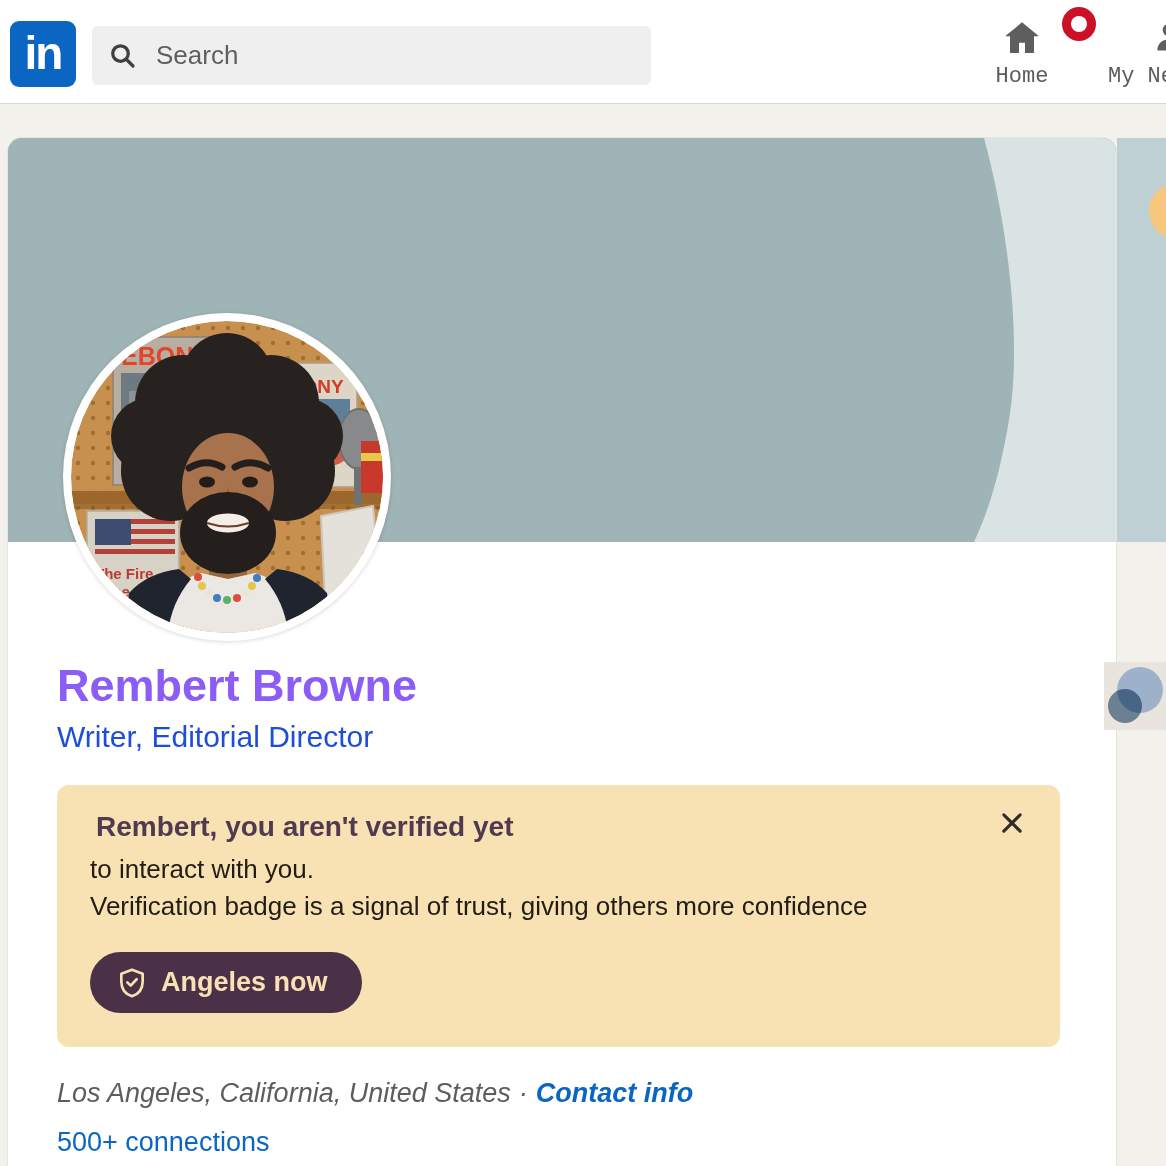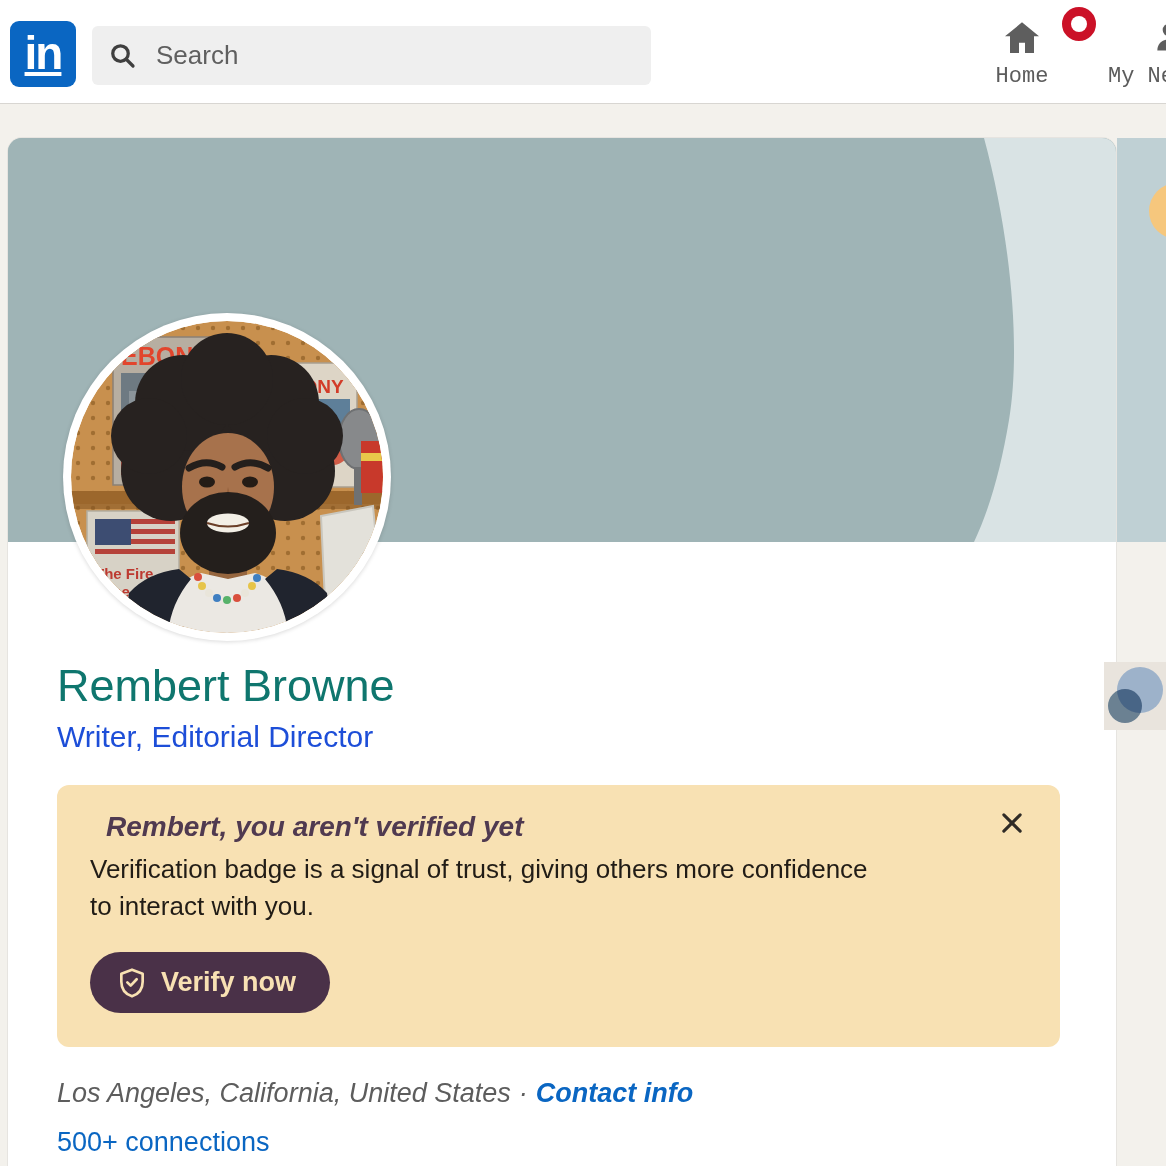--- a/index.html
+++ b/index.html
@@ -12,21 +12,21 @@
   html,body{background:#888;}
   .screen{position:relative;width:1166px;height:1166px;background:var(--page-bg);
     overflow:hidden;font-family:"Liberation Sans",sans-serif;}
 
   
   .navbar{position:absolute;top:0;left:0;width:1166px;height:104px;background:#fff;
     border-bottom:1px solid #d8d6d2;z-index:30;}
   .logo{position:absolute;left:10px;top:21px;width:66px;height:66px;border-radius:9px;
     background:var(--linkedin-blue);color:#fff;font-weight:800;font-size:46px;
     display:flex;align-items:flex-end;justify-content:center;padding-bottom:7px;
-    letter-spacing:-2px;cursor:pointer;text-decoration:underline;}
+    letter-spacing:-2px;cursor:pointer;}
   .search-box{position:absolute;left:92px;top:26px;width:559px;height:59px;background:#efefef;
     border-radius:6px;display:flex;align-items:center;padding-left:16px;}
   .search-box svg{flex:0 0 auto;margin-right:18px;}
   .search-box input{border:none;outline:none;background:transparent;font-size:26px;
     color:#333;width:430px;font-family:"Liberation Sans",sans-serif;}
   .search-box input::placeholder{color:#5f5f5f;opacity:1;}
   .nav-item{position:absolute;top:12px;display:flex;flex-direction:column;align-items:center;
     color:var(--nav-gray);cursor:pointer;font-family:Liberation Mono, monospace;}
   .nav-item .icon-slot{height:52px;display:flex;align-items:center;justify-content:center;position:relative;}
   .nav-item .nav-label{font-size:22px;white-space:nowrap;line-height:26px;}
@@ -40,29 +40,29 @@
   
   .main-card{position:absolute;left:8px;top:138px;width:1108px;height:1028px;background:#fff;
     border-radius:14px 14px 0 0;overflow:hidden;box-shadow:0 0 0 1px rgba(0,0,0,0.05);}
   .banner{position:absolute;left:0;top:0;width:1108px;height:404px;background:var(--banner-teal);cursor:pointer;}
   .banner svg{display:block;}
   .avatar{position:absolute;left:55px;top:175px;width:328px;height:328px;border-radius:50%;
     background:#fff;display:flex;align-items:center;justify-content:center;cursor:pointer;
     box-shadow:0 1px 4px rgba(0,0,0,0.15);}
   .avatar svg{border-radius:50%;display:block;}
 
-  .profile-name{position:absolute;left:49px;top:522px;font-size:45px;font-weight:400;
-    color:#0f766e;line-height:52px;}
+  .profile-name{position:absolute;left:49px;top:522px;font-size:45px;font-weight:700;
+    color:#8b5cf6;line-height:52px;}
   .profile-headline{position:absolute;left:49px;top:580px;font-size:30px;color:#1d4ed8;line-height:38px;}
 
   
   .verify-card{position:absolute;left:49px;top:647px;width:1003px;height:262px;
     background:var(--verify-bg);border-radius:12px;}
-  .verify-title{position:absolute;left:49px;top:25px;font-size:28px;font-weight:700;
-    color:var(--verify-title);line-height:34px;font-style:italic;}
+  .verify-title{position:absolute;left:39px;top:25px;font-size:28px;font-weight:700;
+    color:var(--verify-title);line-height:34px;}
   .verify-close{position:absolute;right:26px;top:16px;width:44px;height:44px;border:none;
     background:transparent;display:flex;align-items:center;justify-content:center;cursor:pointer;}
   .verify-body{position:absolute;left:33px;top:66px;font-size:26px;color:#211c16;line-height:37px;}
   .verify-body span{display:block;}
   .verify-btn{position:absolute;left:33px;top:167px;height:61px;padding:0 34px 0 26px;border:none;
     border-radius:31px;background:var(--verify-button);color:var(--verify-bg);font-size:27px;
     font-weight:700;display:flex;align-items:center;gap:13px;cursor:pointer;
     font-family:"Liberation Sans",sans-serif;}
 
   
@@ -240,29 +240,29 @@
 
     <div class="verify-card">
       <div class="verify-title">Rembert, you aren't verified yet</div>
       <button class="verify-close" aria-label="Dismiss">
         <svg width="28" height="28" viewBox="0 0 24 24" fill="none" stroke="#2f2b26" stroke-width="2.6" stroke-linecap="round">
           <line x1="5" y1="5" x2="19" y2="19"></line>
           <line x1="19" y1="5" x2="5" y2="19"></line>
         </svg>
       </button>
       <div class="verify-body">
+        <span>to interact with you.</span>
         <span>Verification badge is a signal of trust, giving others more confidence</span>
-        <span>to interact with you.</span>
       </div>
       <button class="verify-btn">
         <svg width="32" height="32" viewBox="0 0 24 24" fill="none" stroke="#f8e1b3" stroke-width="2" stroke-linecap="round" stroke-linejoin="round">
           <path d="M12 2 L20 5 V11 C20 16.5 16.6 20.4 12 22 C7.4 20.4 4 16.5 4 11 V5 Z"></path>
           <path d="M8.5 11.5 L11 14 L15.5 9.2"></path>
         </svg>
-        <span>Verify now</span>
+        <span>Angeles now</span>
       </button>
     </div>
 
     <div class="location-row">
       <span>Los Angeles, California, United States</span><span class="dot-sep">·</span><a class="inline-link">Contact info</a>
     </div>
 
     <a class="connections">500+ connections</a>
   </section>
 

